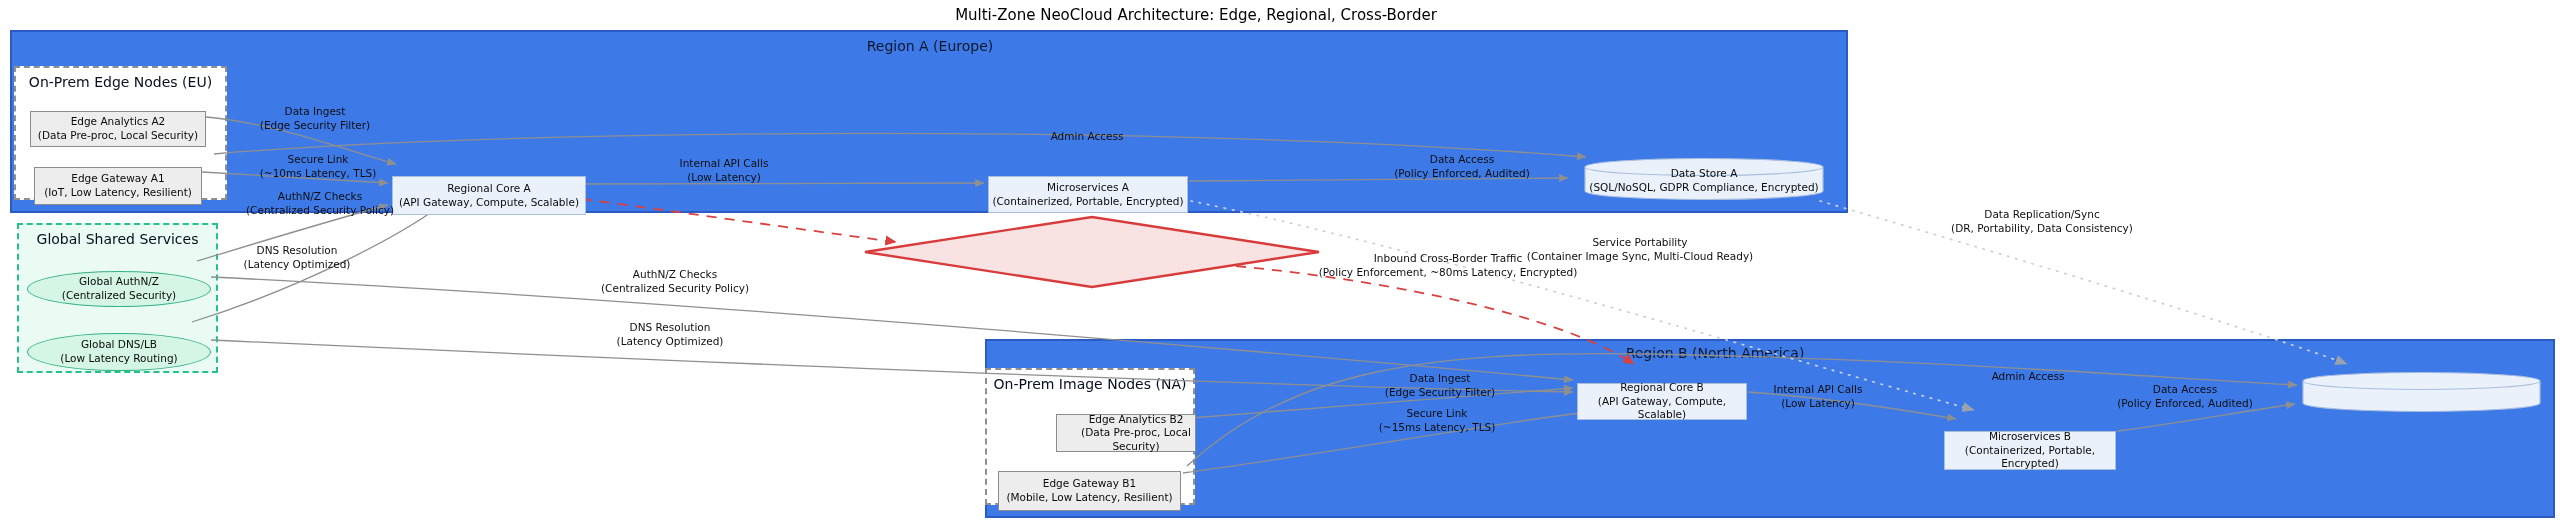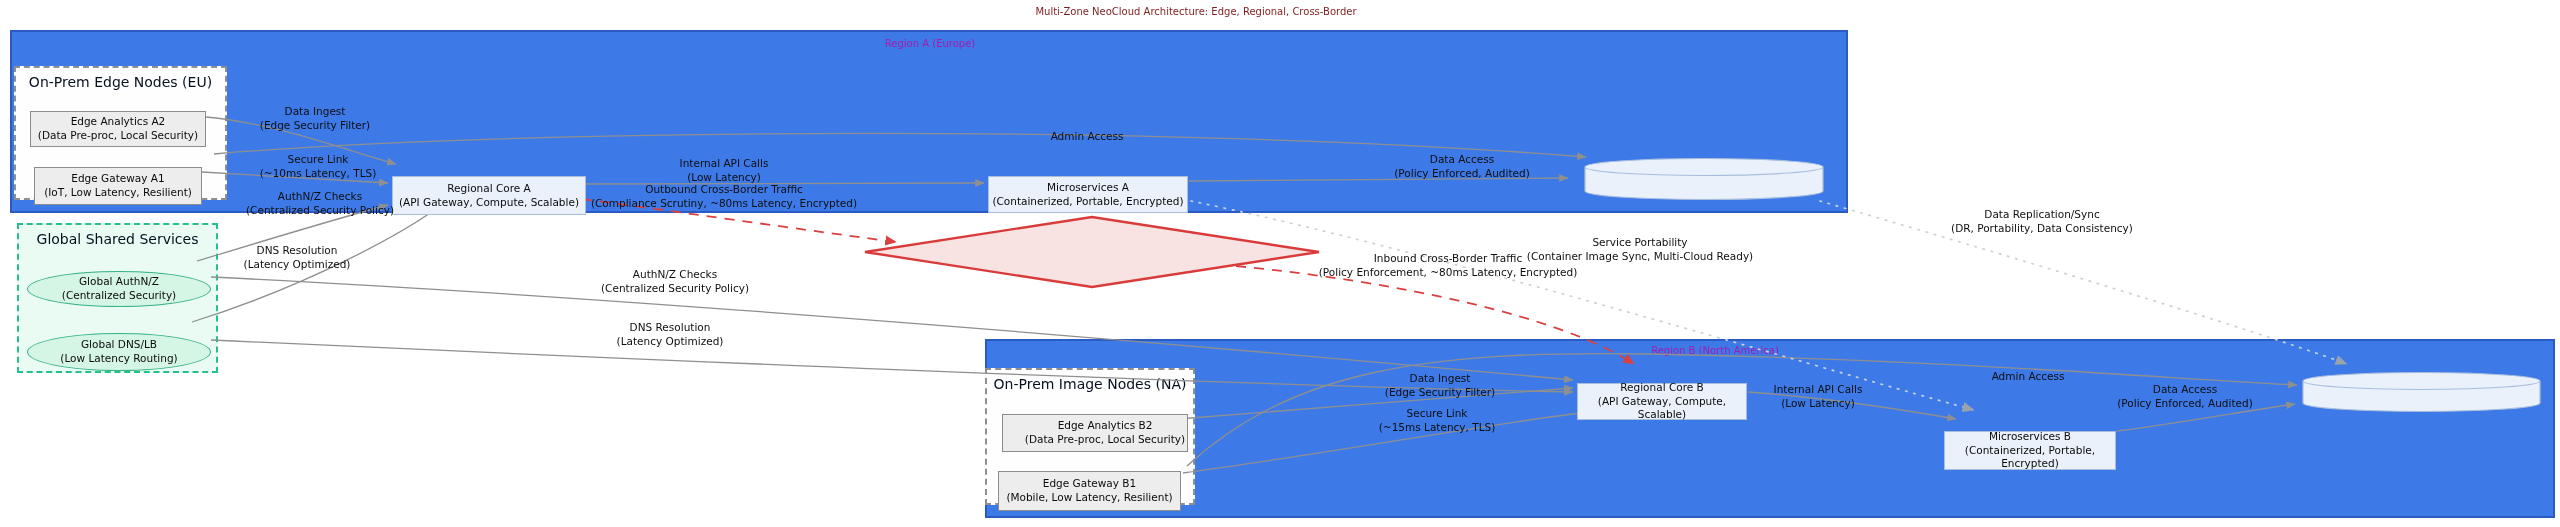--- a/index.html
+++ b/index.html
@@ -1,20 +1,20 @@
 <!DOCTYPE html>
 <html style="--region_fill: #3d7ae8; --region_border: #2a5ac4; --node_fill: #eaf1fb; --node_border: #a9bedd; --onprem_fill: #fefefe; --onprem_border: #8f8f8f; --innerbox_fill: #ededed; --innerbox_border: #8c8c8c; --global_fill: #e9fbf2; --global_border: #25c08c; --ellipse_fill: #d5f5e5; --ellipse_border: #36b287; --diamond_fill: #f9e2e2; --diamond_border: #d93b3b; --edge_color: #8f8f8f; --red_color: #d9403f; --dotted_color: #c9d2da; --dotted_arrow: #9aa3ab; --text: #111111;"><head>
 <meta charset="utf-8">
 <style>
   html,body{margin:0;padding:0;background:#fff;}
   #canvas{position:relative;width:2560px;height:527px;background:#fff;
           font-family:"DejaVu Sans", sans-serif;color:#111;overflow:hidden;}
-  .title{position:absolute;transform:translate(-50%,0);font-size:10px;color:#7f1d1d;white-space:nowrap;}
+  .title{position:absolute;transform:translate(-50%,0);font-size:15px;color:#000000;white-space:nowrap;}
   .region{position:absolute;background:var(--region_fill);border:2px solid var(--region_border);box-sizing:border-box;}
-  .region-label{position:absolute;transform:translate(-50%,0);font-size:10px;color:#a21caf;white-space:nowrap;}
+  .region-label{position:absolute;transform:translate(-50%,0);font-size:14px;color:#0f172a;white-space:nowrap;}
   .cluster{position:absolute;box-sizing:border-box;}
   .cluster.onprem{background:var(--onprem_fill);border:2px dashed var(--onprem_border);}
   .cluster.global{background:var(--global_fill);border:2px dashed var(--global_border);}
   .cluster-label{position:absolute;left:50%;transform:translate(-50%,0);font-size:14px;color:#06101f;white-space:nowrap;top:6px;}
   .node{position:absolute;display:flex;align-items:center;justify-content:center;text-align:center;
         white-space:pre-line;font-size:10.5px;line-height:1.3;box-sizing:border-box;z-index:3;color:#0a0a0a;margin-top:12px;}
   .bluenode{background:var(--node_fill);border:1px solid var(--node_border);}
   .graynode{background:var(--innerbox_fill);border:1px solid var(--innerbox_border);}
   .ellipse{background:var(--ellipse_fill);border:1.3px solid var(--ellipse_border);border-radius:50%;}
   .shape-label{position:absolute;transform:translate(-50%,-50%);text-align:center;white-space:pre-line;
@@ -103,42 +103,42 @@
   <div class="node bluenode" style="left:392px;top:164px;width:194px;height:39px;">Regional Core A
 (API Gateway, Compute, Scalable)</div>
   <div class="node bluenode" style="left:988px;top:164px;width:200px;height:37px;">Microservices A
 (Containerized, Portable, Encrypted)</div>
 
   <div class="node ellipse" style="left:27px;top:259px;width:184px;height:36px;">Global AuthN/Z
 (Centralized Security)</div>
   <div class="node ellipse" style="left:27px;top:321px;width:184px;height:38px;">Global DNS/LB
 (Low Latency Routing)</div>
 
-  <div class="node graynode" style="left:1002px;top:402px;width:186px;height:38px;padding-left:20px;">Edge Analytics B2
+  <div class="node graynode" style="left:1056px;top:402px;width:140px;height:38px;padding-left:20px;">Edge Analytics B2
 (Data Pre-proc, Local Security)</div>
   <div class="node graynode" style="left:998px;top:459px;width:183px;height:40px;">Edge Gateway B1
 (Mobile, Low Latency, Resilient)</div>
   <div class="node bluenode" style="left:1577px;top:371px;width:170px;height:37px;">Regional Core B
 (API Gateway, Compute, Scalable)</div>
   <div class="node bluenode" style="left:1944px;top:419px;width:172px;height:39px;">Microservices B
 (Containerized, Portable, Encrypted)</div>
 
+  <div class="shape-label" style="left:1704px;top:181px;">Data Store A
+(SQL/NoSQL, GDPR Compliance, Encrypted)</div>
 
   <div class="elabel" style="left:315px;top:119px;">Data Ingest
 (Edge Security Filter)</div>
   <div class="elabel" style="left:318px;top:167px;">Secure Link
 (~10ms Latency, TLS)</div>
   <div class="elabel" style="left:320px;top:204px;">AuthN/Z Checks
 (Centralized Security Policy)</div>
   <div class="elabel" style="left:297px;top:258px;">DNS Resolution
 (Latency Optimized)</div>
   <div class="elabel" style="left:724px;top:171px;">Internal API Calls
 (Low Latency)</div>
-  <div class="elabel" style="left:724px;top:197px;">Outbound Cross-Border Traffic
-(Compliance Scrutiny, ~80ms Latency, Encrypted)</div>
   <div class="elabel" style="left:1087px;top:137px;">Admin Access</div>
   <div class="elabel" style="left:1462px;top:167px;">Data Access
 (Policy Enforced, Audited)</div>
   <div class="elabel" style="left:1640px;top:250px;">Service Portability
 (Container Image Sync, Multi-Cloud Ready)</div>
   <div class="elabel" style="left:2042px;top:222px;">Data Replication/Sync
 (DR, Portability, Data Consistency)</div>
   <div class="elabel" style="left:1448px;top:266px;">Inbound Cross-Border Traffic
 (Policy Enforcement, ~80ms Latency, Encrypted)</div>
   <div class="elabel" style="left:675px;top:282px;">AuthN/Z Checks

